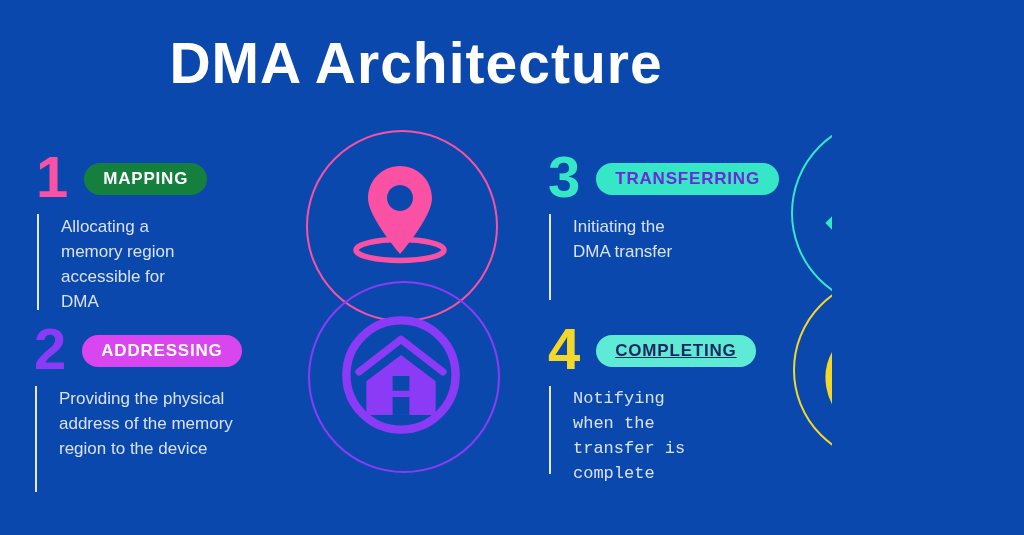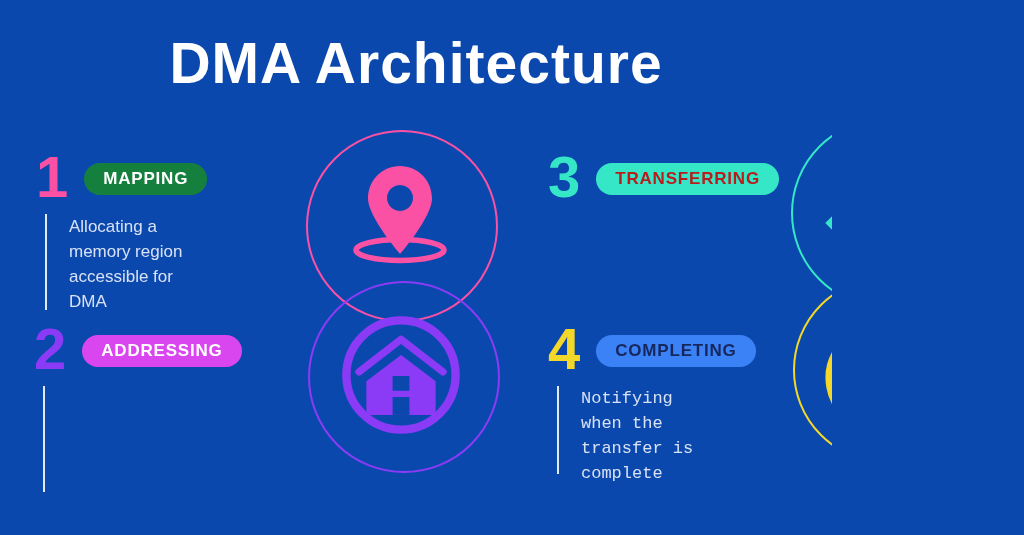--- a/index.html
+++ b/index.html
@@ -11,28 +11,28 @@
     position:absolute;top:30px;left:0;width:100%;text-align:center;
     color:#ffffff;font-size:57px;font-weight:bold;letter-spacing:1px;margin:0;
   }
   .step{position:absolute;width:270px;}
   .step .head{display:flex;align-items:flex-start;gap:16px;}
   .step .num{font-size:58px;font-weight:bold;line-height:0.85;}
   .badge{
     display:inline-block;margin-top:11px;padding:6px 19px;border-radius:18px;
     font-size:17px;font-weight:bold;letter-spacing:.8px;white-space:nowrap;
   }
-  .body{display:flex;gap:22px;margin-top:13px;margin-left:9px;}
+  .body{display:flex;gap:22px;margin-top:13px;margin-left:1px;}
   .vline{width:2px;background:rgba(255,255,255,.88);flex:0 0 auto;}
   .desc{color:#d9e2f4;font-size:17px;line-height:25px;}
   
   .step-1 .num{color:#fb51a4;} .step-1 .badge{background:#15803d;color:#ffffff;}
   .step-2 .num{color:#8b3bf6;} .step-2 .badge{background:#d946ef;color:#ffffff;}
-  .step-3 .num{color:#35e7c6;} .step-3 .badge{background:#35e7c6;color:#b91c1c;}
-  .step-4 .num{color:#f3d729;} .step-4 .badge{background:#3b82f6;color:#16275e;}
+  .step-3 .num{color:#35e7c6;} .step-3 .badge{background:#35e7c6;color:#6d28d9;}
+  .step-4 .num{color:#f3d729;} .step-4 .badge{background:#5eead4;color:#16275e;text-decoration:underline;}
   .step-1{left:36px;top:152px;} .step-2{left:34px;top:324px;}
   .step-3{left:548px;top:152px;} .step-4{left:548px;top:324px;}
   .step-1 .vline{height:96px;} .step-2 .vline{height:106px;}
   .step-3 .vline{height:86px;}  .step-4 .vline{height:88px;}
   .step-1 .desc{width:135px;} .step-2 .desc{width:185px;}
   .step-3 .desc{width:122px;} .step-4 .desc{width:132px;font-family:Liberation Mono, monospace;}
   
   .circle{position:absolute;border-radius:50%;border:2.5px solid;}
   .c-pink  {left:306px;top:130px;width:188px;height:188px;border-color:#fb51a4;}
   .c-purple{left:308px;top:281px;width:188px;height:188px;border-color:#8b3bf6;}
@@ -63,27 +63,32 @@
     </div>
   </div>
 
   <div class="step step-2">
     <div class="head">
       <div class="num">2</div>
       <div class="badge">ADDRESSING</div>
     </div>
     <div class="body">
       <div class="vline"></div>
+      <div class="desc">Providing the physical address of the memory region to the device</div>
     </div>
   </div>
 
   <div class="step step-3">
     <div class="head">
       <div class="num">3</div>
       <div class="badge">TRANSFERRING</div>
+    </div>
+    <div class="body">
+      <div class="vline"></div>
+      <div class="desc">Initiating the DMA transfer</div>
     </div>
   </div>
 
   <div class="step step-4">
     <div class="head">
       <div class="num">4</div>
       <div class="badge">COMPLETING</div>
     </div>
     <div class="body">
       <div class="vline"></div>

